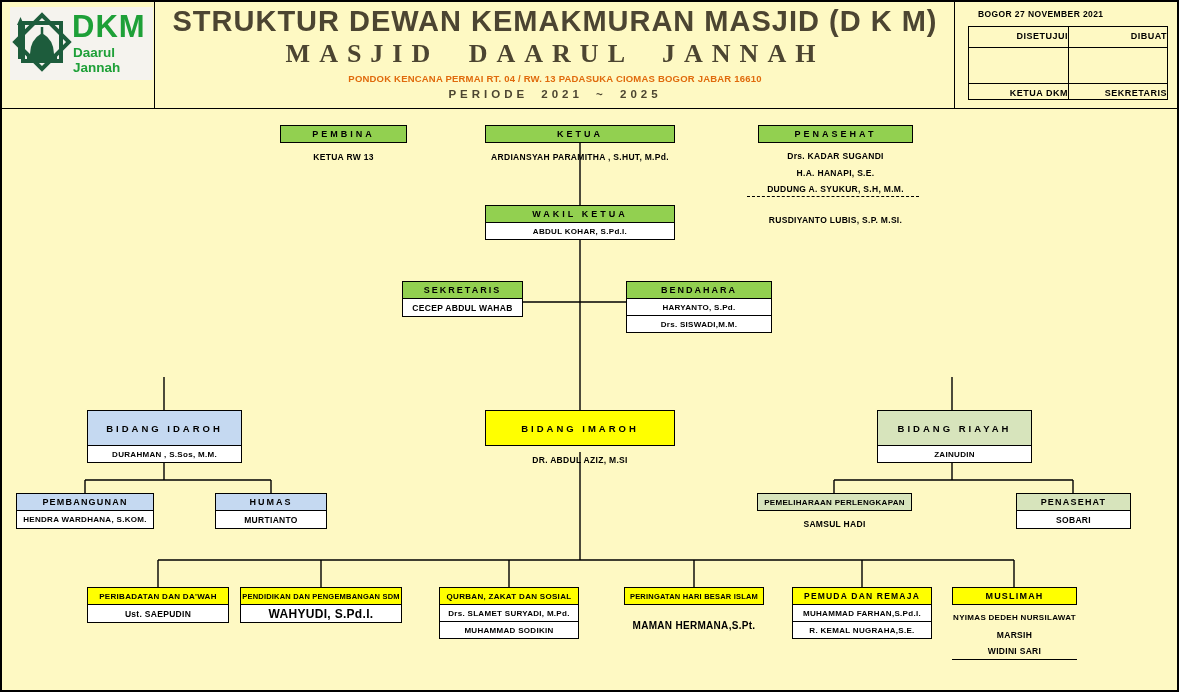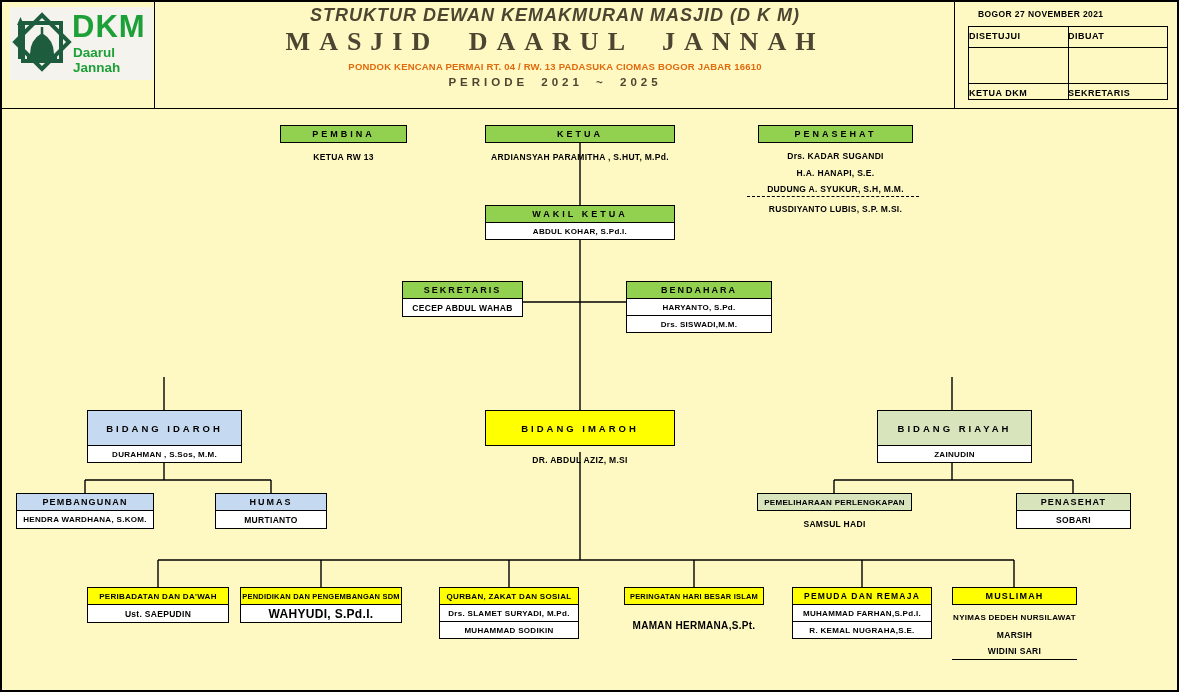--- a/index.html
+++ b/index.html
@@ -9,29 +9,29 @@
     border:2px solid #000;overflow:hidden;
   }
   .abs{position:absolute;box-sizing:border-box;}
   
   .hdr-divider{left:0;top:106px;width:1179px;border-top:1.6px solid #000;}
   .vline{top:0;height:107px;border-left:1.4px solid #000;}
   .logo-box{left:8px;top:5px;width:143px;height:73px;background:#f5f3ee;}
   .logo-abbr{position:absolute;left:62px;top:2px;font-size:31px;font-weight:bold;color:#1ea038;letter-spacing:1px;}
   .logo-sub{position:absolute;left:63px;top:38px;font-size:13.5px;font-weight:bold;color:#1ea038;}
   .title-wrap{left:158px;top:3px;width:790px;text-align:center;color:#4c4531;}
-  .t1{font-size:18px;font-weight:bold;letter-spacing:1px;white-space:nowrap;font-style:italic;}
+  .t1{font-size:29px;font-weight:bold;letter-spacing:1px;white-space:nowrap;}
   .t2{font-family:"Liberation Serif",serif;font-size:26px;font-weight:bold;letter-spacing:9px;word-spacing:14px;margin-top:1px;white-space:nowrap;}
   .t3{font-size:9.5px;font-weight:bold;color:#e06a0c;margin-top:4px;letter-spacing:0.2px;}
   .t4{font-size:11.5px;font-weight:bold;letter-spacing:4px;word-spacing:6px;margin-top:4px;}
   .appr-date{left:976px;top:7px;font-size:8.5px;font-weight:bold;letter-spacing:0.4px;}
   .appr-table{left:966px;top:24px;width:200px;height:74px;border:1.6px solid #000;}
   .appr-col-split{position:absolute;left:50%;top:0;height:100%;border-left:1.4px solid #000;}
   .appr-row{position:absolute;left:0;width:100%;display:flex;}
-  .appr-cell{flex:1;text-align:left;font-size:9px;font-weight:bold;letter-spacing:0.5px;padding-top:4px;}
+  .appr-cell{flex:1;text-align:right;font-size:9px;font-weight:bold;letter-spacing:0.5px;padding-top:4px;}
   .appr-r1{top:0;height:20px;border-bottom:1.4px solid #000;}
   .appr-r3{top:56px;height:18px;border-top:1.4px solid #000;}
   
   .node{position:absolute;box-sizing:border-box;text-align:center;}
   .hd{border:1.4px solid #000;font-weight:bold;display:flex;align-items:center;justify-content:center;box-sizing:border-box;
       font-size:9px;letter-spacing:3px;height:18px;white-space:nowrap;}
   .hd.tall{height:36px;font-size:9.5px;}
   .hd.tight{font-size:8px;letter-spacing:0.3px;}
   .hd.xtight{font-size:7.5px;letter-spacing:0.2px;}
   .hd.mid{letter-spacing:1.2px;}
@@ -127,21 +127,21 @@
   <div class="node" style="left:483px;top:123px;width:190px;">
     <div class="hd bg-green">KETUA</div>
     <div class="free">ARDIANSYAH PARAMITHA , S.HUT, M.Pd.</div>
   </div>
 
   <div class="node" style="left:756px;top:123px;width:155px;">
     <div class="hd bg-green">PENASEHAT</div>
     <div class="free" style="padding-top:5px;">Drs. KADAR SUGANDI</div>
     <div class="free" style="padding-top:0;">H.A. HANAPI, S.E.</div>
     <div class="free" style="padding-top:0;">DUDUNG A. SYUKUR, S.H, M.M.</div>
-    <div class="free" style="padding-top:3px;">RUSDIYANTO LUBIS, S.P. M.SI.</div>
+    <div class="free" style="padding-top:3px;margin-top:11px;">RUSDIYANTO LUBIS, S.P. M.SI.</div>
   </div>
   <div class="abs dash-sep"></div>
 
   <div class="node" style="left:483px;top:203px;width:190px;">
     <div class="hd bg-green">WAKIL KETUA</div>
     <div class="cell sm">ABDUL KOHAR, S.Pd.I.</div>
   </div>
 
   <div class="node" style="left:400px;top:279px;width:121px;">
     <div class="hd bg-green" style="letter-spacing:2px;">SEKRETARIS</div>

